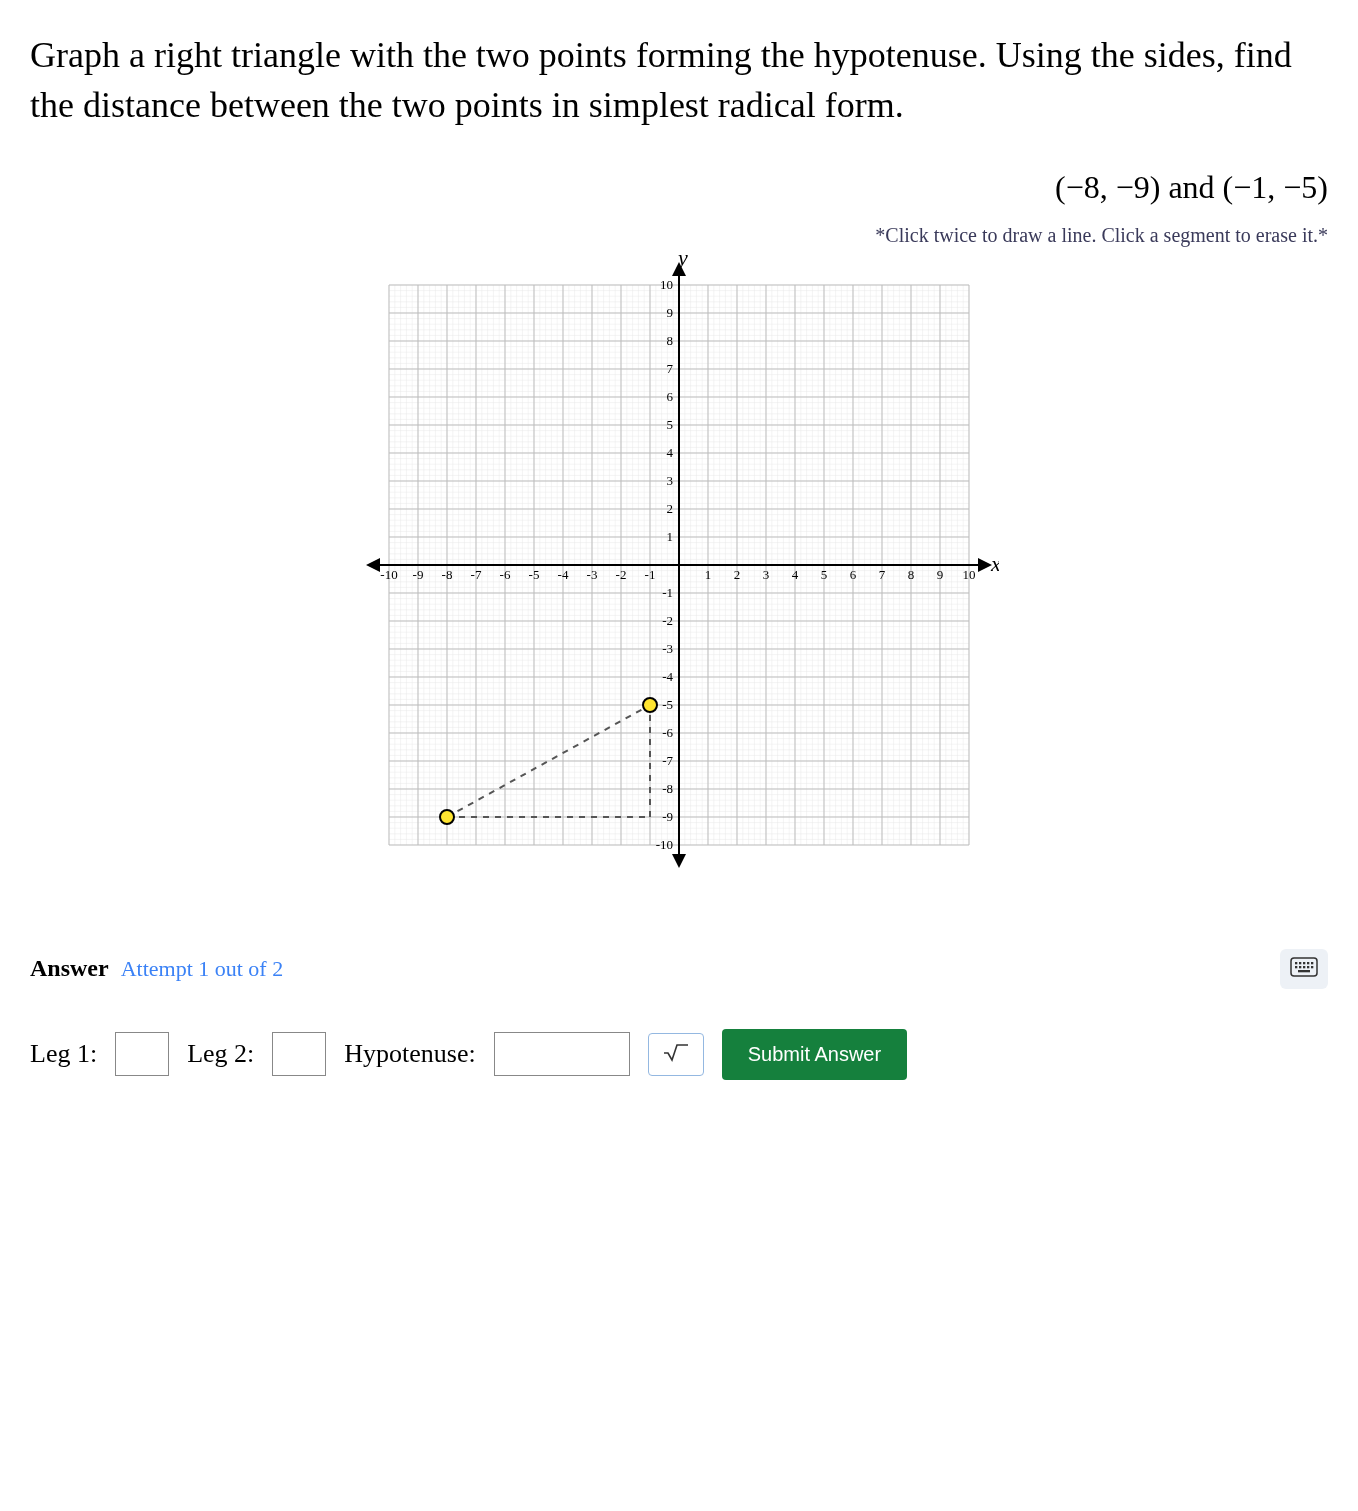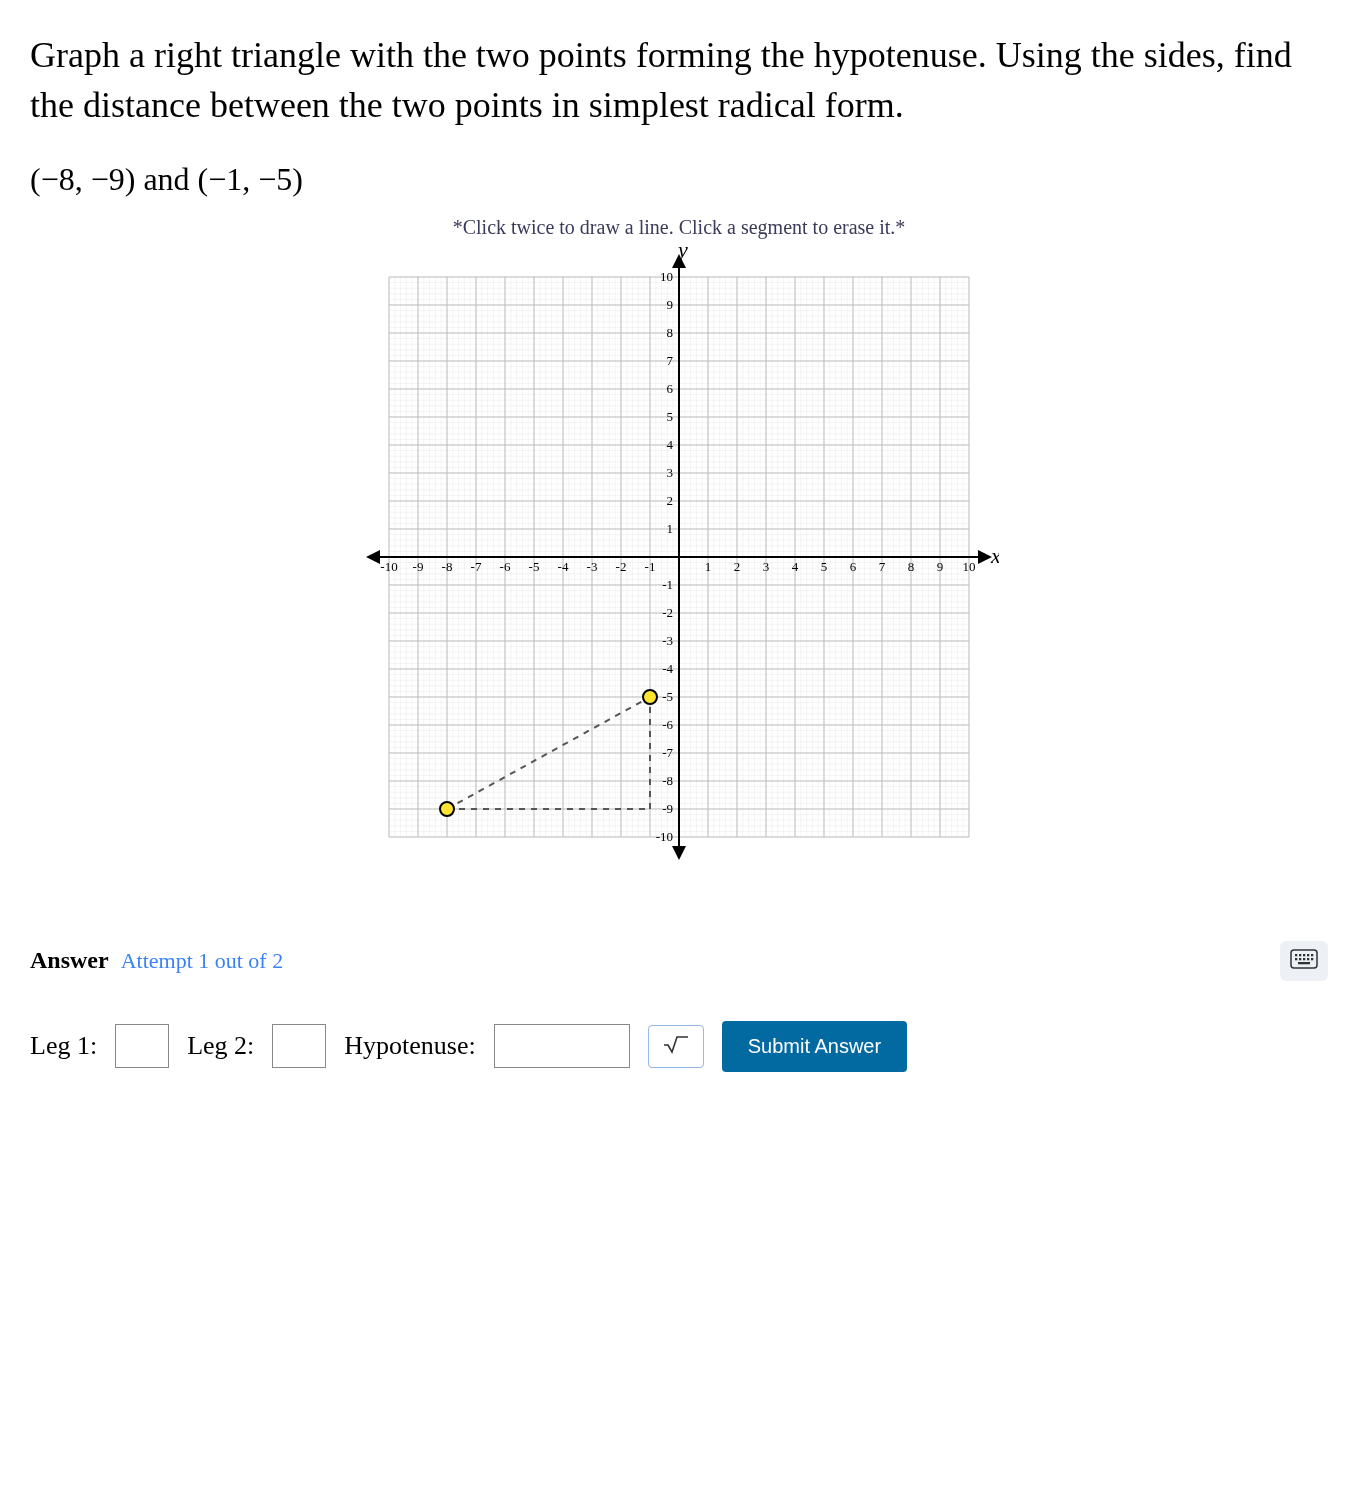--- a/index.html
+++ b/index.html
@@ -9,25 +9,25 @@
     color: #000;
     background: #fff;
   }
   .question {
     font-size: 36px;
     line-height: 1.4;
     margin-bottom: 20px;
   }
   .points {
     font-size: 32px;
-    text-align: left;
-    margin: 30px auto 18px auto;
+    text-align: right;
+    margin: 38px auto 18px auto;
   }
   .hint {
-    text-align: center;
+    text-align: right;
     color: #3a3a5a;
     font-size: 20px;
     margin-bottom: 8px;
   }
   .graph-wrap {
     text-align: center;
   }
   svg {
     display: inline-block;
   }
@@ -94,21 +94,21 @@
   .sqrt-btn {
     border: 1px solid #94b8e1;
     background: #fff;
     padding: 8px 14px;
     border-radius: 4px;
     cursor: pointer;
     font-size: 20px;
     color: #333;
   }
   .submit-btn {
-    background: #0369a1;
+    background: #15803d;
     color: #fff;
     border: none;
     padding: 14px 26px;
     font-size: 20px;
     border-radius: 4px;
     cursor: pointer;
     font-family: Arial, sans-serif;
   }
 </style>
 </head>

